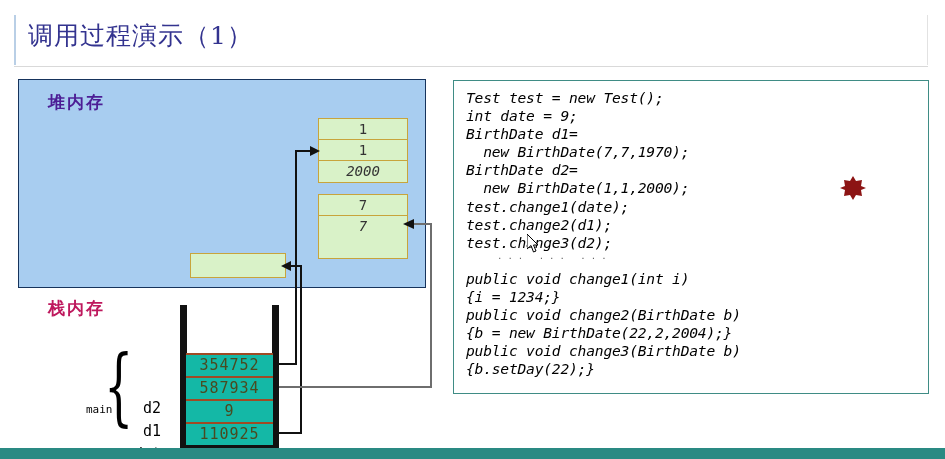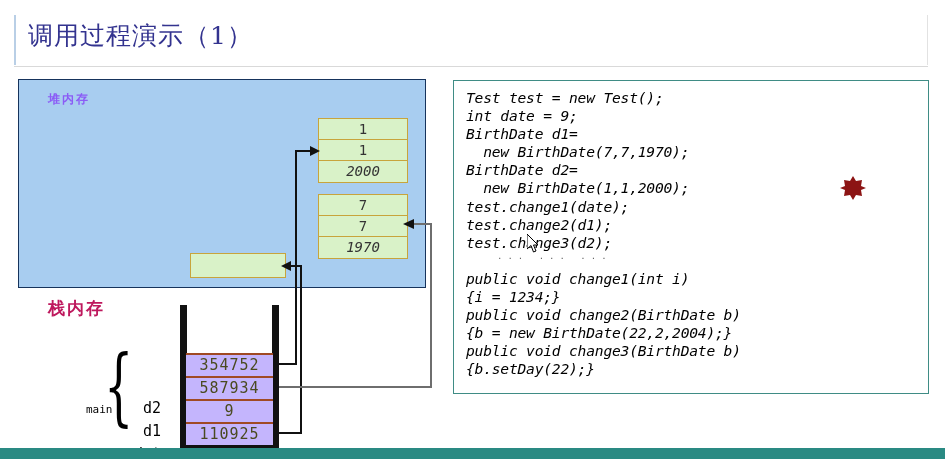--- a/index.html
+++ b/index.html
@@ -31,21 +31,21 @@
   }
 
   
   .heap-panel{
     position:absolute;left:18px;top:74px;width:408px;height:209px;
     background:#a8cdf0;border:1px solid #16335c;box-sizing:border-box;
   }
   .heap-label{
     position:absolute;left:48px;top:86px;
     font-family:"DejaVu Serif","Liberation Serif",serif;
-    font-weight:bold;font-size:12px;color:#8b5cf6;letter-spacing:2px;
+    font-weight:bold;font-size:17px;color:#4c1d95;letter-spacing:2px;
   }
   .stack-label{
     position:absolute;left:48px;top:292px;
     font-family:"DejaVu Serif","Liberation Serif",serif;
     font-weight:bold;font-size:17px;color:#be185d;letter-spacing:2px;
   }
 
   
   .objbox{position:absolute;border:1px solid #c8a43c;box-sizing:border-box;background:#d9f2c8;}
   .objcell{
@@ -61,21 +61,21 @@
   #obj-empty{left:190px;top:248px;width:96px;height:25px;}
 
   
   .stack-wall{position:absolute;background:#111;}
   #stack-wall-left{left:180px;top:300px;width:7px;height:146px;}
   #stack-wall-right{left:272px;top:300px;width:7px;height:146px;}
   #stack-wall-bottom{left:180px;top:439px;width:99px;height:7px;}
 
   .stack-cell{
     position:absolute;left:186px;width:87px;height:23px;
-    background:#c4b5fd;border-top:2px solid #a04a24;box-sizing:border-box;
+    background:#14b8a6;border-top:2px solid #a04a24;box-sizing:border-box;
     text-align:center;line-height:21px;
     font-family:"DejaVu Sans Mono","Liberation Mono",monospace;
     font-size:15px;color:#4a4a20;letter-spacing:1px;
   }
   #cell-d2{top:348px;}
   #cell-d1{top:371px;}
   #cell-date{top:394px;}
   #cell-test{top:417px;}
 
   .stack-name{
@@ -145,21 +145,20 @@
 
   <div class="objbox" id="obj-d2">
     <div class="objcell">1</div>
     <div class="objcell">1</div>
     <div class="objcell">2000</div>
   </div>
 
   <div class="objbox" id="obj-d1">
     <div class="objcell">7</div>
     <div class="objcell">7</div>
-    <div class="objcell">1970</div>
   </div>
 
   <div class="objbox" id="obj-empty">
     <div class="objcell" style="height:23px;line-height:23px;"></div>
   </div>
 
   <div class="conn" style="left:273px;top:358px;width:24px;height:2px;"></div>
   <div class="conn" style="left:295px;top:145px;width:2px;height:215px;"></div>
   <div class="conn" style="left:295px;top:145px;width:21px;height:2px;"></div>
   <svg class="conn" style="left:310px;top:140px;width:10px;height:12px;background:none;" viewBox="0 0 10 12">

